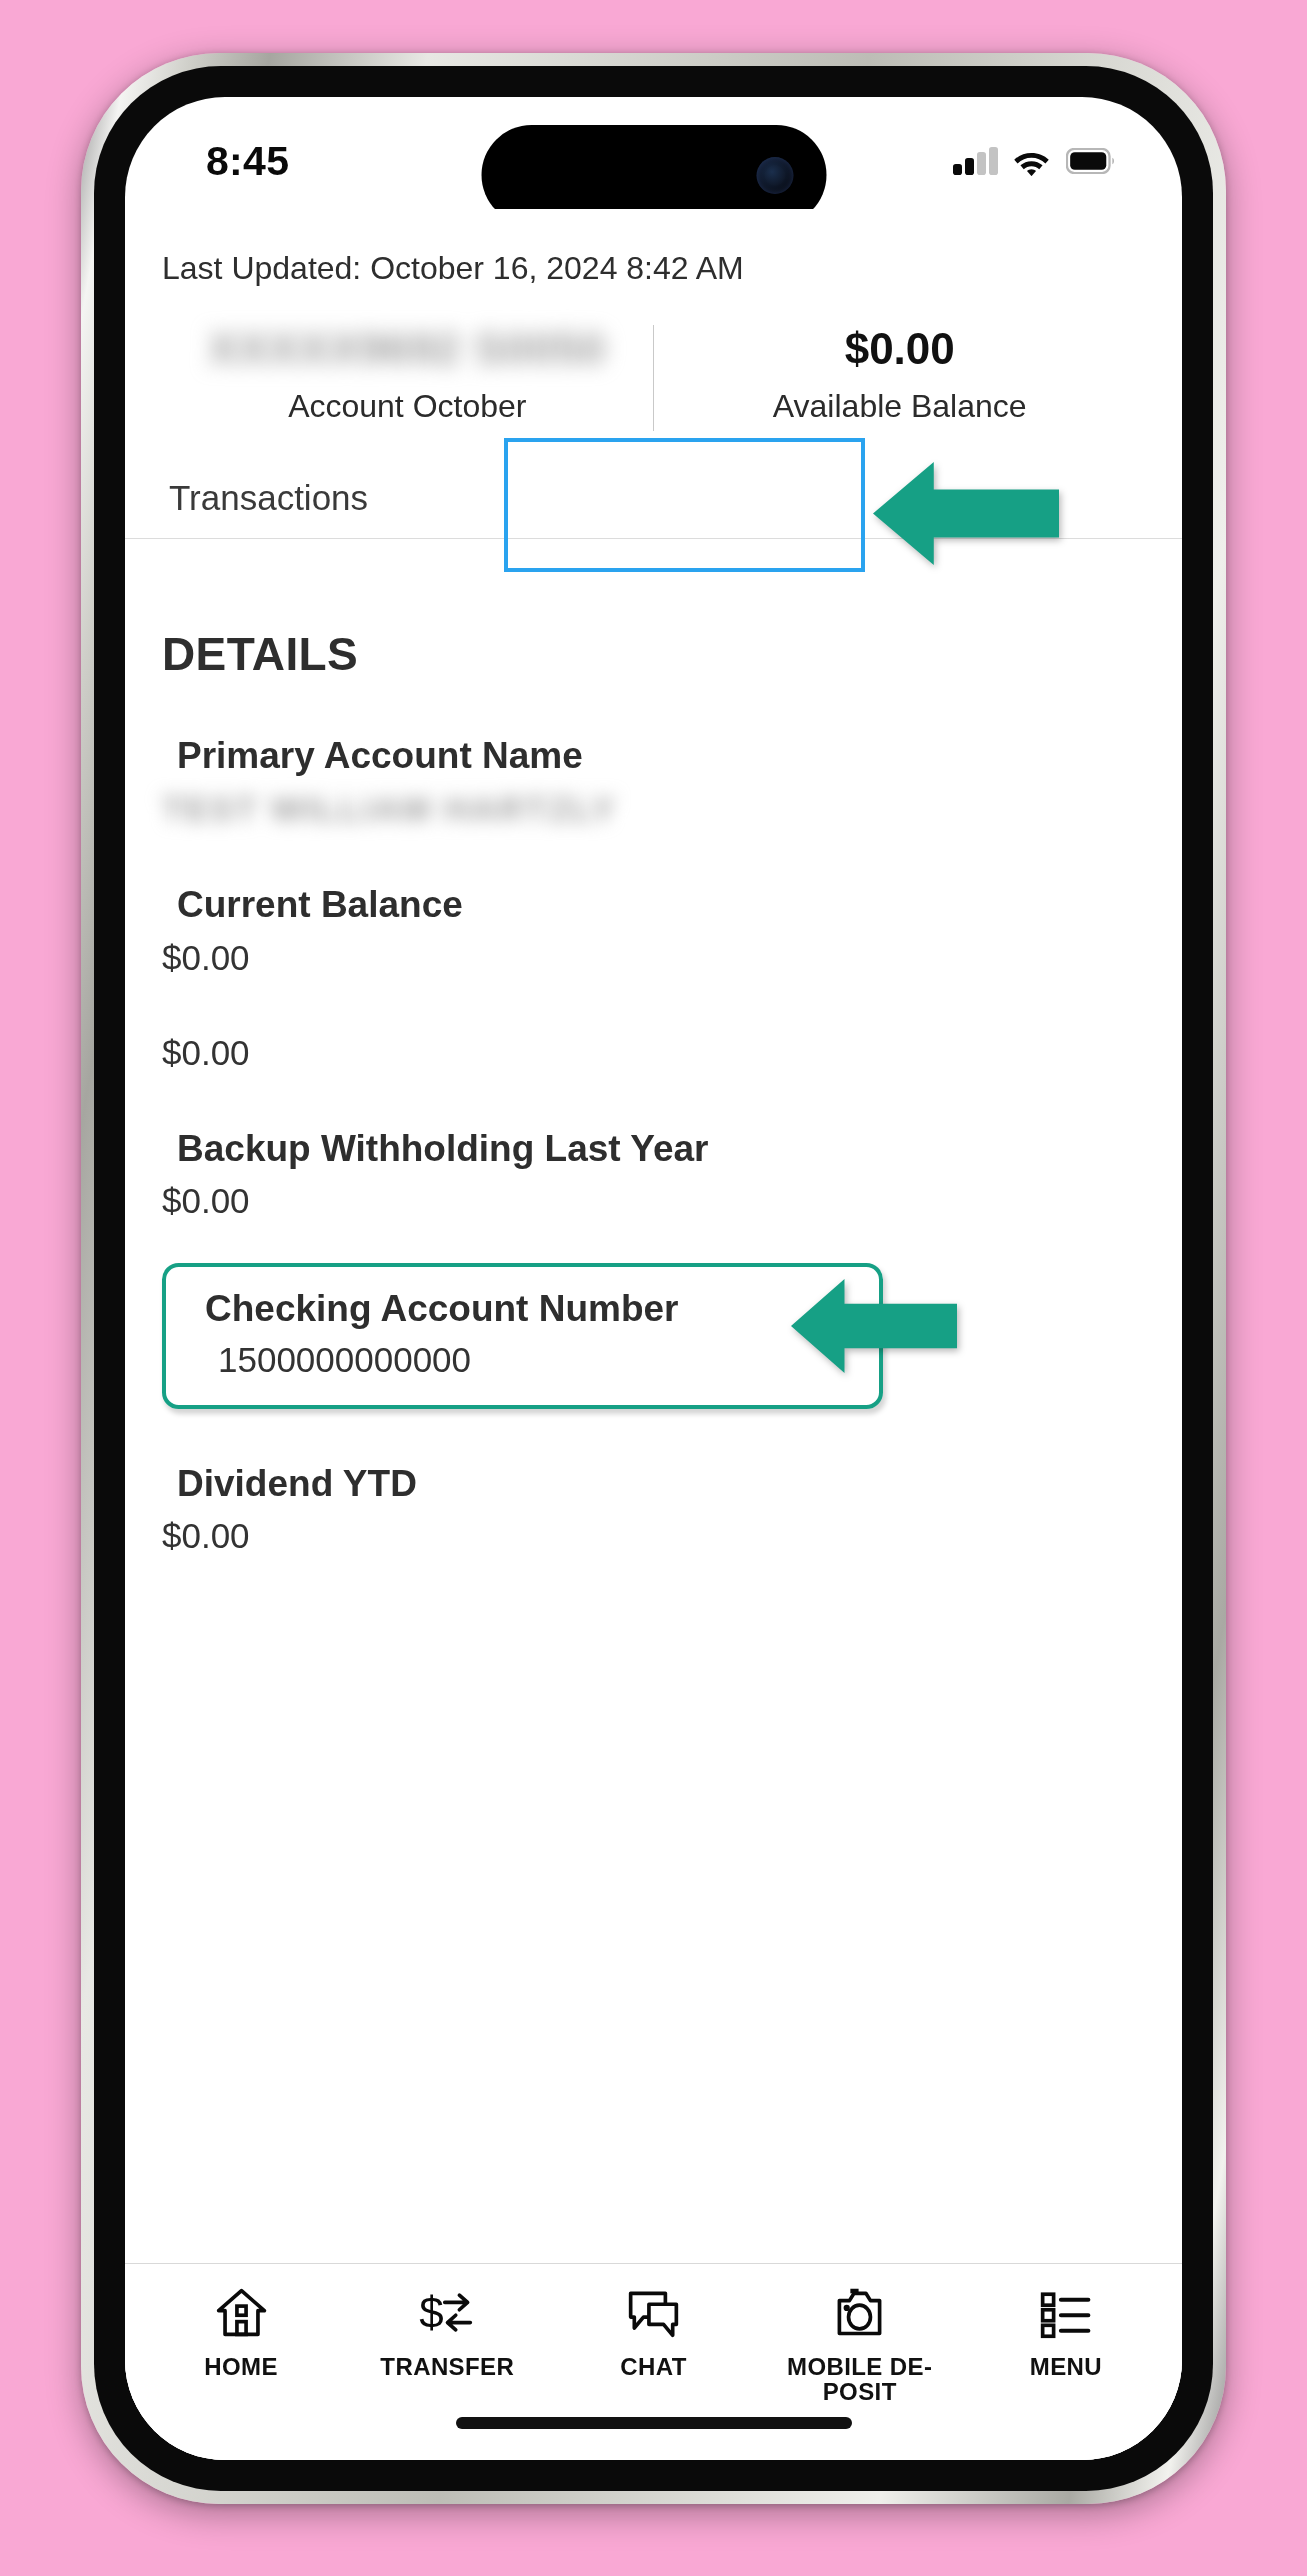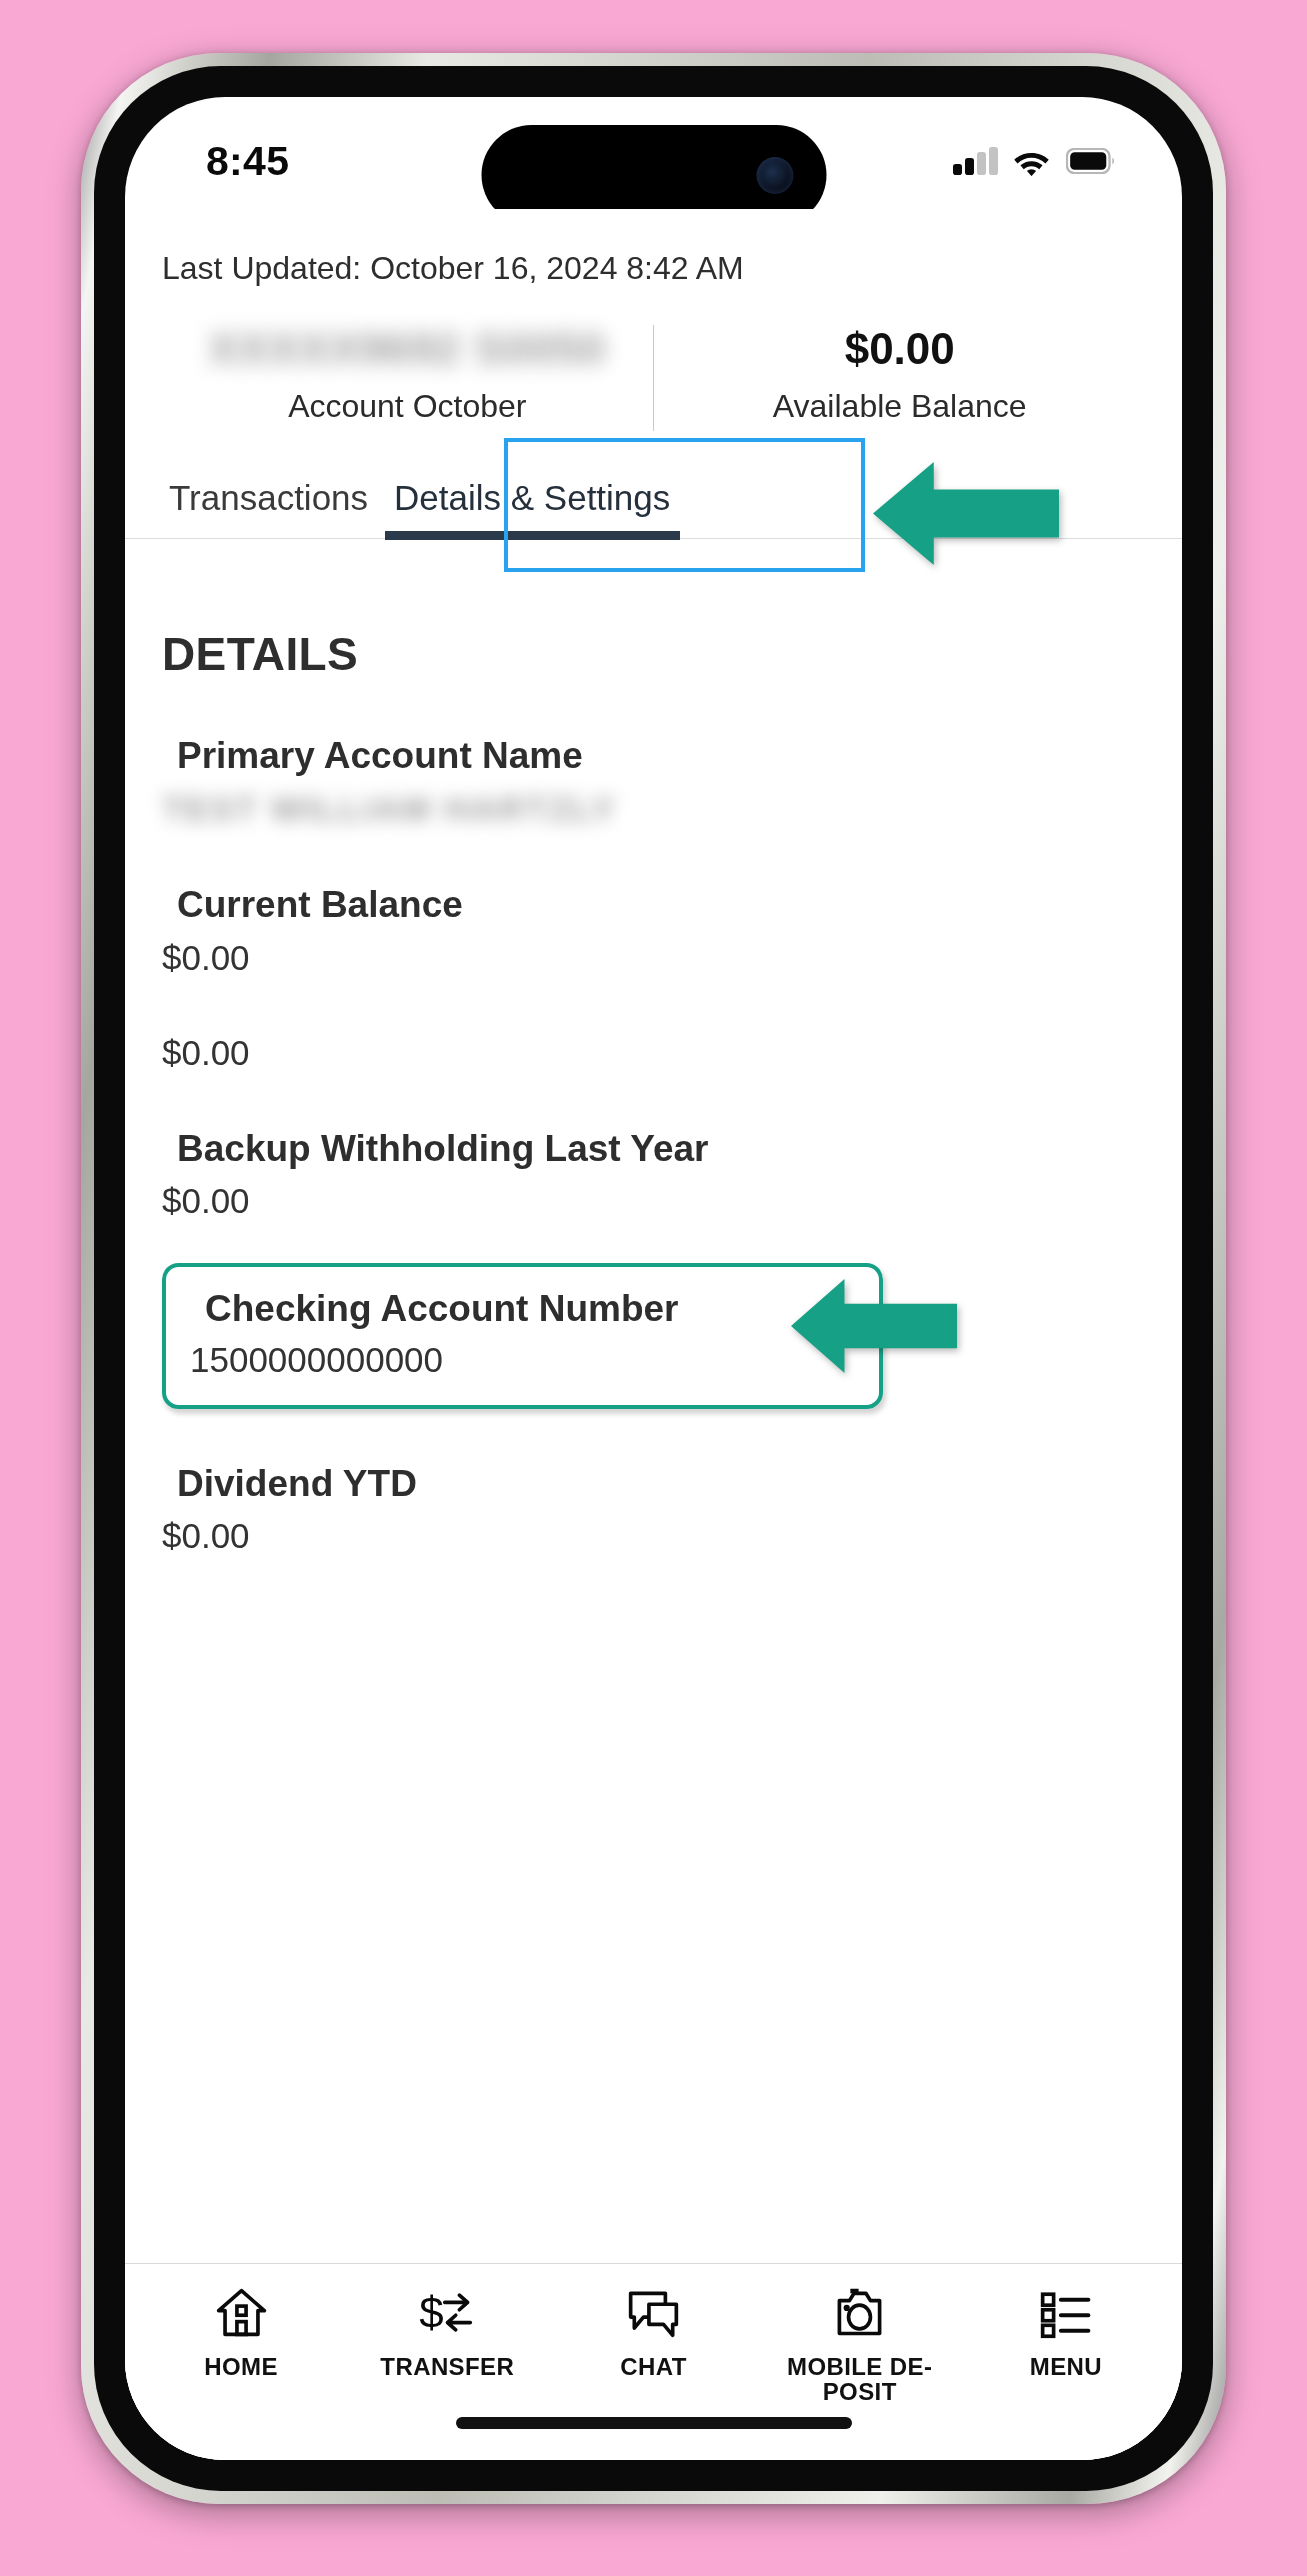--- a/index.html
+++ b/index.html
@@ -172,21 +172,21 @@
     font-weight: 700; letter-spacing: 1.8px;
   }
   .field.boxed {
     position: relative; margin-top: 41px;
     border: 4.6px solid #16a085; border-radius: 16.6px;
     padding: 20px 24px 24px 24px;
     box-shadow: 2.8px 4.6px 5.5px rgba(0,0,0,.17);
     width: 721px;
   }
   .field.boxed .field-label { font-size: 37px; }
-  .field.boxed .field-value { margin-top: 7.4px; }
+  .field.boxed .field-value { margin-top: 7.4px; margin-left: 28px; }
 
   
   .tabbar {
     height: 197px; border-top: 1.8px solid #d9d9d9;
     display: flex; align-items: flex-start; justify-content: space-around;
     padding: 20px 13px 0 13px; background: #fff;
   }
   .tabitem {
     flex: 1; display: flex; flex-direction: column;
     align-items: center; gap: 13px;
@@ -256,21 +256,20 @@
             </div>
             <div class="sum-divider"></div>
             <div class="sum-col">
               <div class="sum-value">$0.00</div>
               <div class="sum-label">Available Balance</div>
             </div>
           </div>
 
           <div class="tabs">
             <div class="tab">Transactions</div>
-            <div class="tab active">Details &amp; Settings</div>
 
             <div class="tab-highlight" style="left:379px; top:-26px; width:361px; height:134px;"></div>
 
             <svg class="arrow-green" style="left:748px; top:-5.5px;" width="186" height="111" viewBox="0 0 202 120">
               <path d="M0 60 L66 4 L66 34 L202 34 L202 86 L66 86 L66 116 Z" fill="#16a085"></path>
             </svg>
           </div>
 
           <div class="scrollarea">
             <div class="sec-title">DETAILS</div>

